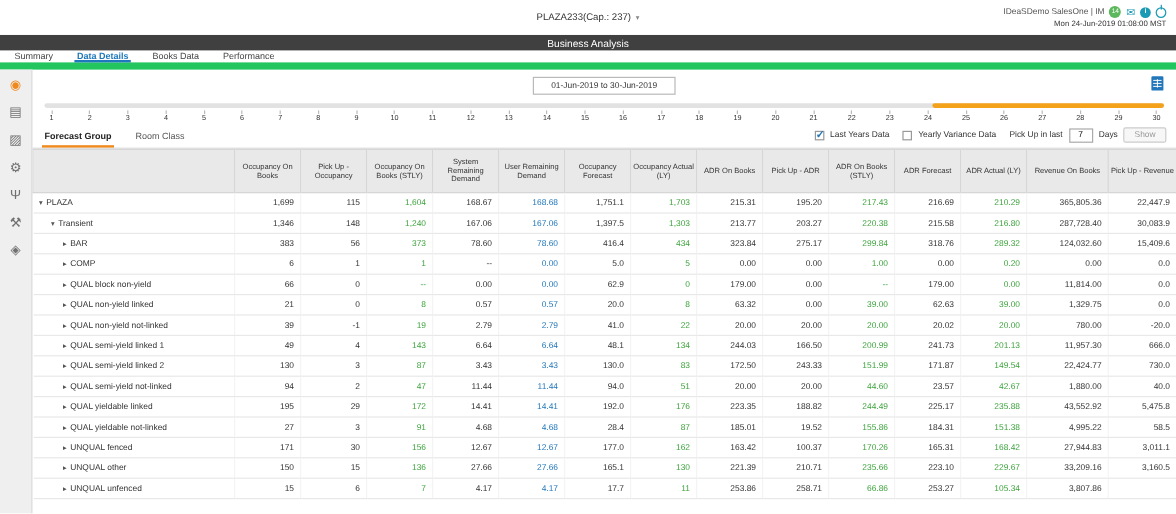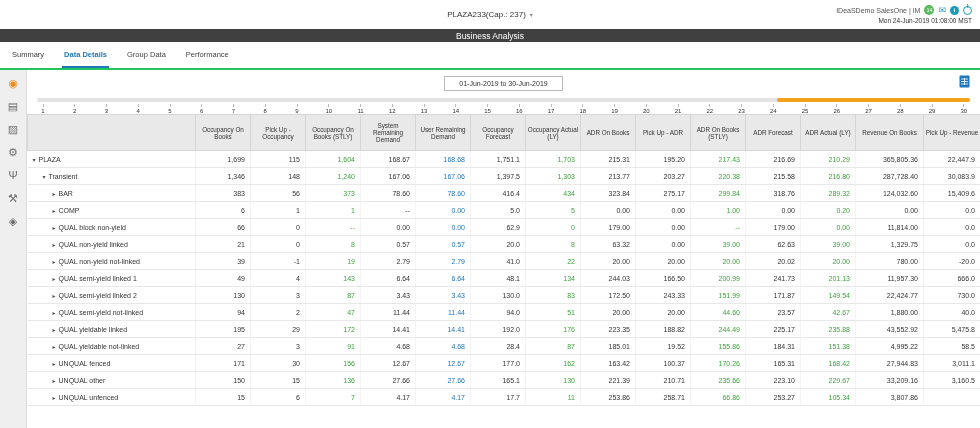--- a/index.html
+++ b/index.html
@@ -25,21 +25,21 @@
   .info-icon { width:9px; height:9px; border-radius:50%; background:#1a9ab5; color:#fff; font-size:6px;
     font-weight:bold; display:inline-flex; align-items:center; justify-content:center; cursor:pointer; }
   .power-icon { width:9px; height:9px; border:1.5px solid #1a9ab5; border-radius:50%; position:relative; cursor:pointer; }
   .power-icon::before { content:""; position:absolute; width:1.5px; height:4px; background:#1a9ab5;
     left:50%; top:-2.5px; transform:translateX(-50%); }
   .datetime { font-size:6.5px; color:#333; margin-top:2px; }
 
   
   .titlebar { height:13px; background:#404040; color:#fff; font-size:8.5px;
     display:flex; align-items:center; justify-content:center; }
-  .tabs { height:28px; display:flex; gap:16px; padding:0 10px; border-bottom:2px solid #22c55e; }
+  .tabs { height:16px; display:flex; gap:16px; padding:0 10px; border-bottom:6px solid #22c55e; }
   .tab { font-size:7.5px; color:#444; display:flex; align-items:center; cursor:pointer;
     border-bottom:2px solid transparent; padding:0 2px; }
   .tab.active { color:#1e78bb; font-weight:bold; border-bottom-color:#1e78bb; }
 
   
   .main { display:flex; height:370px; }
   .sidebar { width:27px; background:#efefef; border-right:1px solid #ddd; display:flex; flex-direction:column;
     align-items:center; padding-top:8px; gap:12px; flex:none; }
   .side-icon { font-size:11px; color:#707070; line-height:1; cursor:pointer; }
   .side-icon.accent { color:#f0891d; }
@@ -109,21 +109,21 @@
     </div>
     <div class="datetime">Mon 24-Jun-2019 01:08:00 MST</div>
   </div>
 </header>
 
 <div class="titlebar">Business Analysis</div>
 
 <nav class="tabs">
     <div class="tab">Summary</div>
     <div class="tab active">Data Details</div>
-    <div class="tab">Group Data</div>
+    <div class="tab">Books Data</div>
     <div class="tab">Performance</div>
   </nav>
 
 <div class="main">
   <aside class="sidebar">
       <span class="side-icon accent">◉</span>
       <span class="side-icon">▤</span>
       <span class="side-icon">▨</span>
       <span class="side-icon">⚙</span>
       <span class="side-icon">Ψ</span>
@@ -265,20 +265,36 @@
             <div class="tick"></div>
             <div class="daynum">29</div>
           </div>
           <div class="day">
             <div class="tick"></div>
             <div class="daynum">30</div>
           </div>
         </div>
     </div>
 
+    <div class="subtab-row">
+      <div class="subtabs">
+          <div class="subtab active">Forecast Group</div>
+          <div class="subtab">Room Class</div>
+        </div>
+      <div class="filters">
+        <span class="checkbox checked"></span>
+        <span class="flabel">Last Years Data</span>
+        <span class="checkbox"></span>
+        <span class="flabel">Yearly Variance Data</span>
+        <span>Pick Up in last</span>
+        <input class="pickup-input" value="7" style="">
+        <span>Days</span>
+        <button class="show-btn">Show</button>
+      </div>
+    </div>
 
 
     <table>
       <colgroup>
           <col style="width: 168px;">
           <col style="width: 55px;">
           <col style="width: 55px;">
           <col style="width: 55px;">
           <col style="width: 55px;">
           <col style="width: 55px;">

